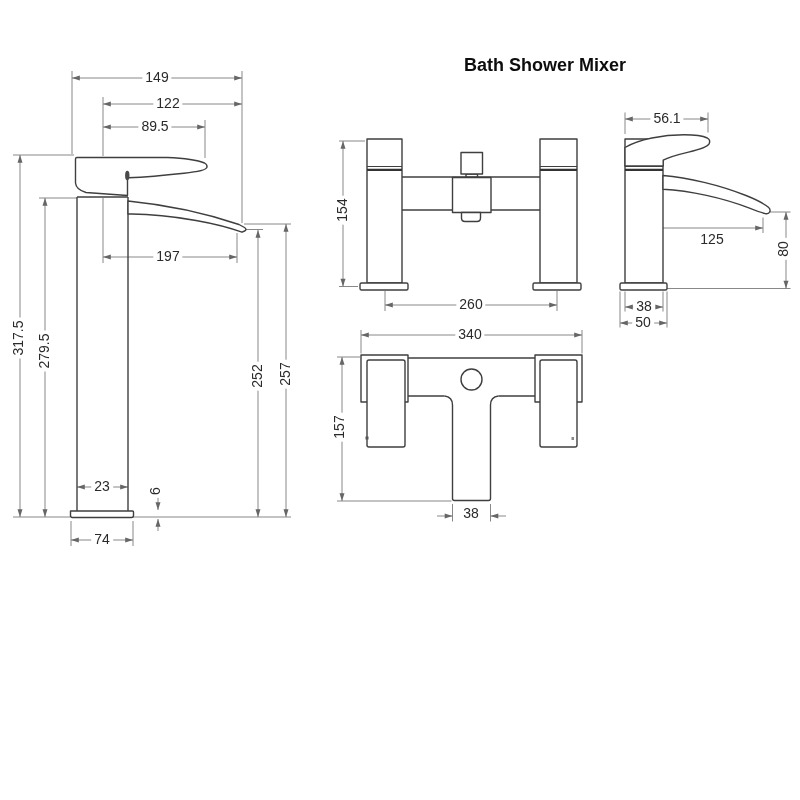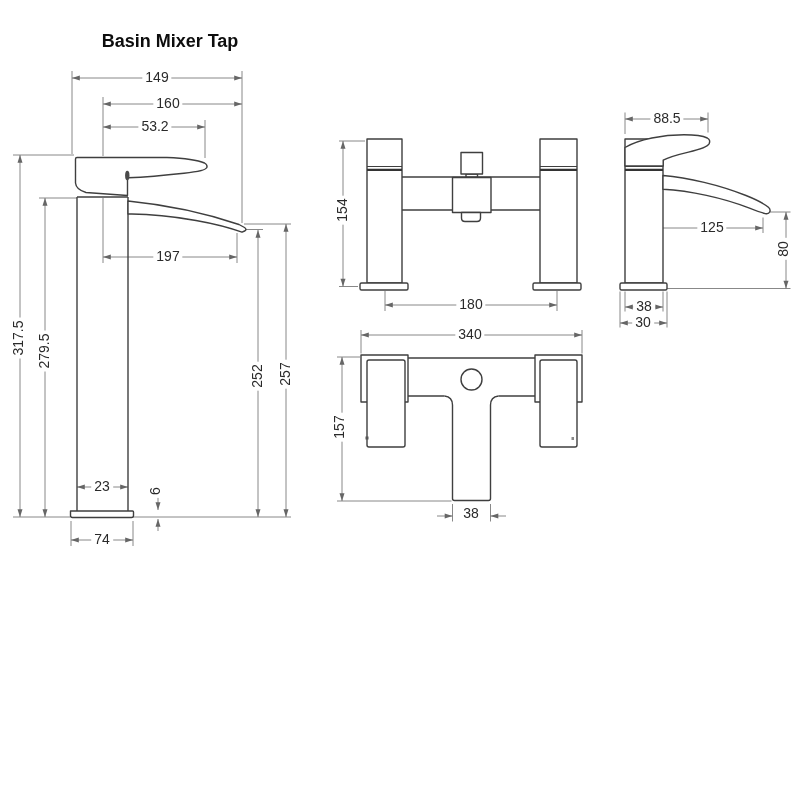--- a/index.html
+++ b/index.html
@@ -151,40 +151,40 @@
       <path fill="#ffffff" d="M444.5,396 Q452.5,397 452.5,405 L452.5,498.5 Q452.5,500.5 454.5,500.5 L488.5,500.5 Q490.5,500.5 490.5,498.5 L490.5,405 Q490.5,397 498.5,396"></path>
       <rect x="367" y="360" width="38" height="87" rx="2" fill="#ffffff"></rect>
       <rect x="540" y="360" width="37" height="87" rx="2" fill="#ffffff"></rect>
       <circle cx="471.5" cy="379.5" r="10.5" fill="#ffffff"></circle>
       <rect x="365.5" y="436.5" width="3" height="3" fill="#555555" stroke="none"></rect>
       <rect x="571.5" y="437" width="2.5" height="3" fill="#888888" stroke="none"></rect>
     </g>
   </g>
 </svg>
 
-<div class="lbl title" style="left:170px;top:42px">Basin Mixer Tap</div>
+<div class="lbl title" style="left:545px;top:66px">Bath Shower Mixer</div>
 
 <div class="lbl" style="left:157px;top:78px">149</div>
-<div class="lbl" style="left:168px;top:104px">160</div>
-<div class="lbl" style="left:155px;top:127px">53.2</div>
+<div class="lbl" style="left:168px;top:104px">122</div>
+<div class="lbl" style="left:155px;top:127px">89.5</div>
 <div class="lbl" style="left:168px;top:257px">197</div>
 <div class="lbl rot" style="left:19px;top:338px">317.5</div>
 <div class="lbl rot" style="left:45px;top:351px">279.5</div>
 <div class="lbl rot" style="left:258px;top:376px">252</div>
 <div class="lbl rot" style="left:286px;top:374px">257</div>
 <div class="lbl" style="left:102px;top:487px">23</div>
 <div class="lbl rot" style="left:156px;top:491px">6</div>
 <div class="lbl" style="left:102px;top:540px">74</div>
 
 <div class="lbl rot" style="left:343px;top:210px">154</div>
-<div class="lbl" style="left:471px;top:305px">180</div>
+<div class="lbl" style="left:471px;top:305px">260</div>
 
-<div class="lbl" style="left:667px;top:119px">88.5</div>
-<div class="lbl" style="left:712px;top:228px">125</div>
+<div class="lbl" style="left:667px;top:119px">56.1</div>
+<div class="lbl" style="left:712px;top:240px">125</div>
 <div class="lbl rot" style="left:784px;top:249px">80</div>
 <div class="lbl" style="left:644px;top:307px">38</div>
-<div class="lbl" style="left:643px;top:323px">30</div>
+<div class="lbl" style="left:643px;top:323px">50</div>
 
 <div class="lbl" style="left:470px;top:335px">340</div>
 <div class="lbl rot" style="left:340px;top:427px">157</div>
 <div class="lbl" style="left:471px;top:514px">38</div>
 
 </div>
 
 </body></html>

